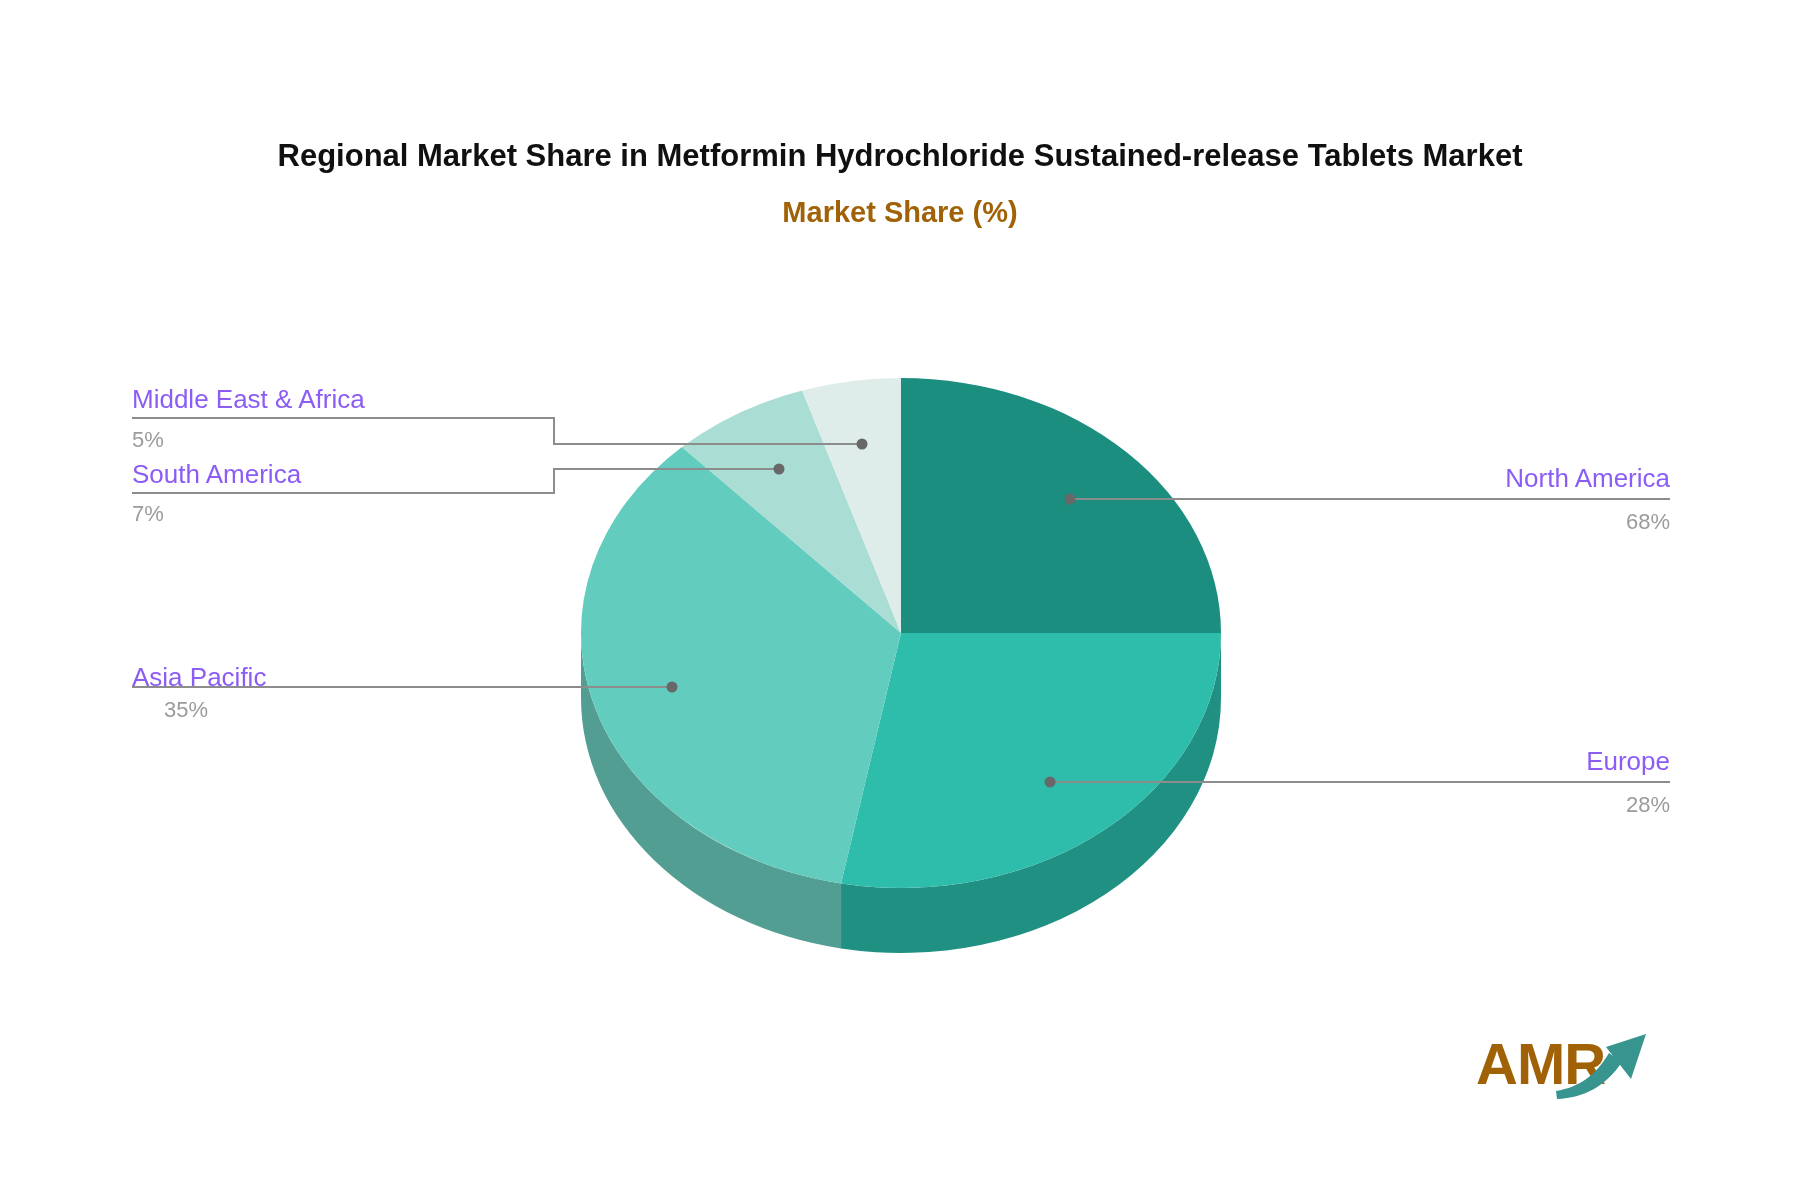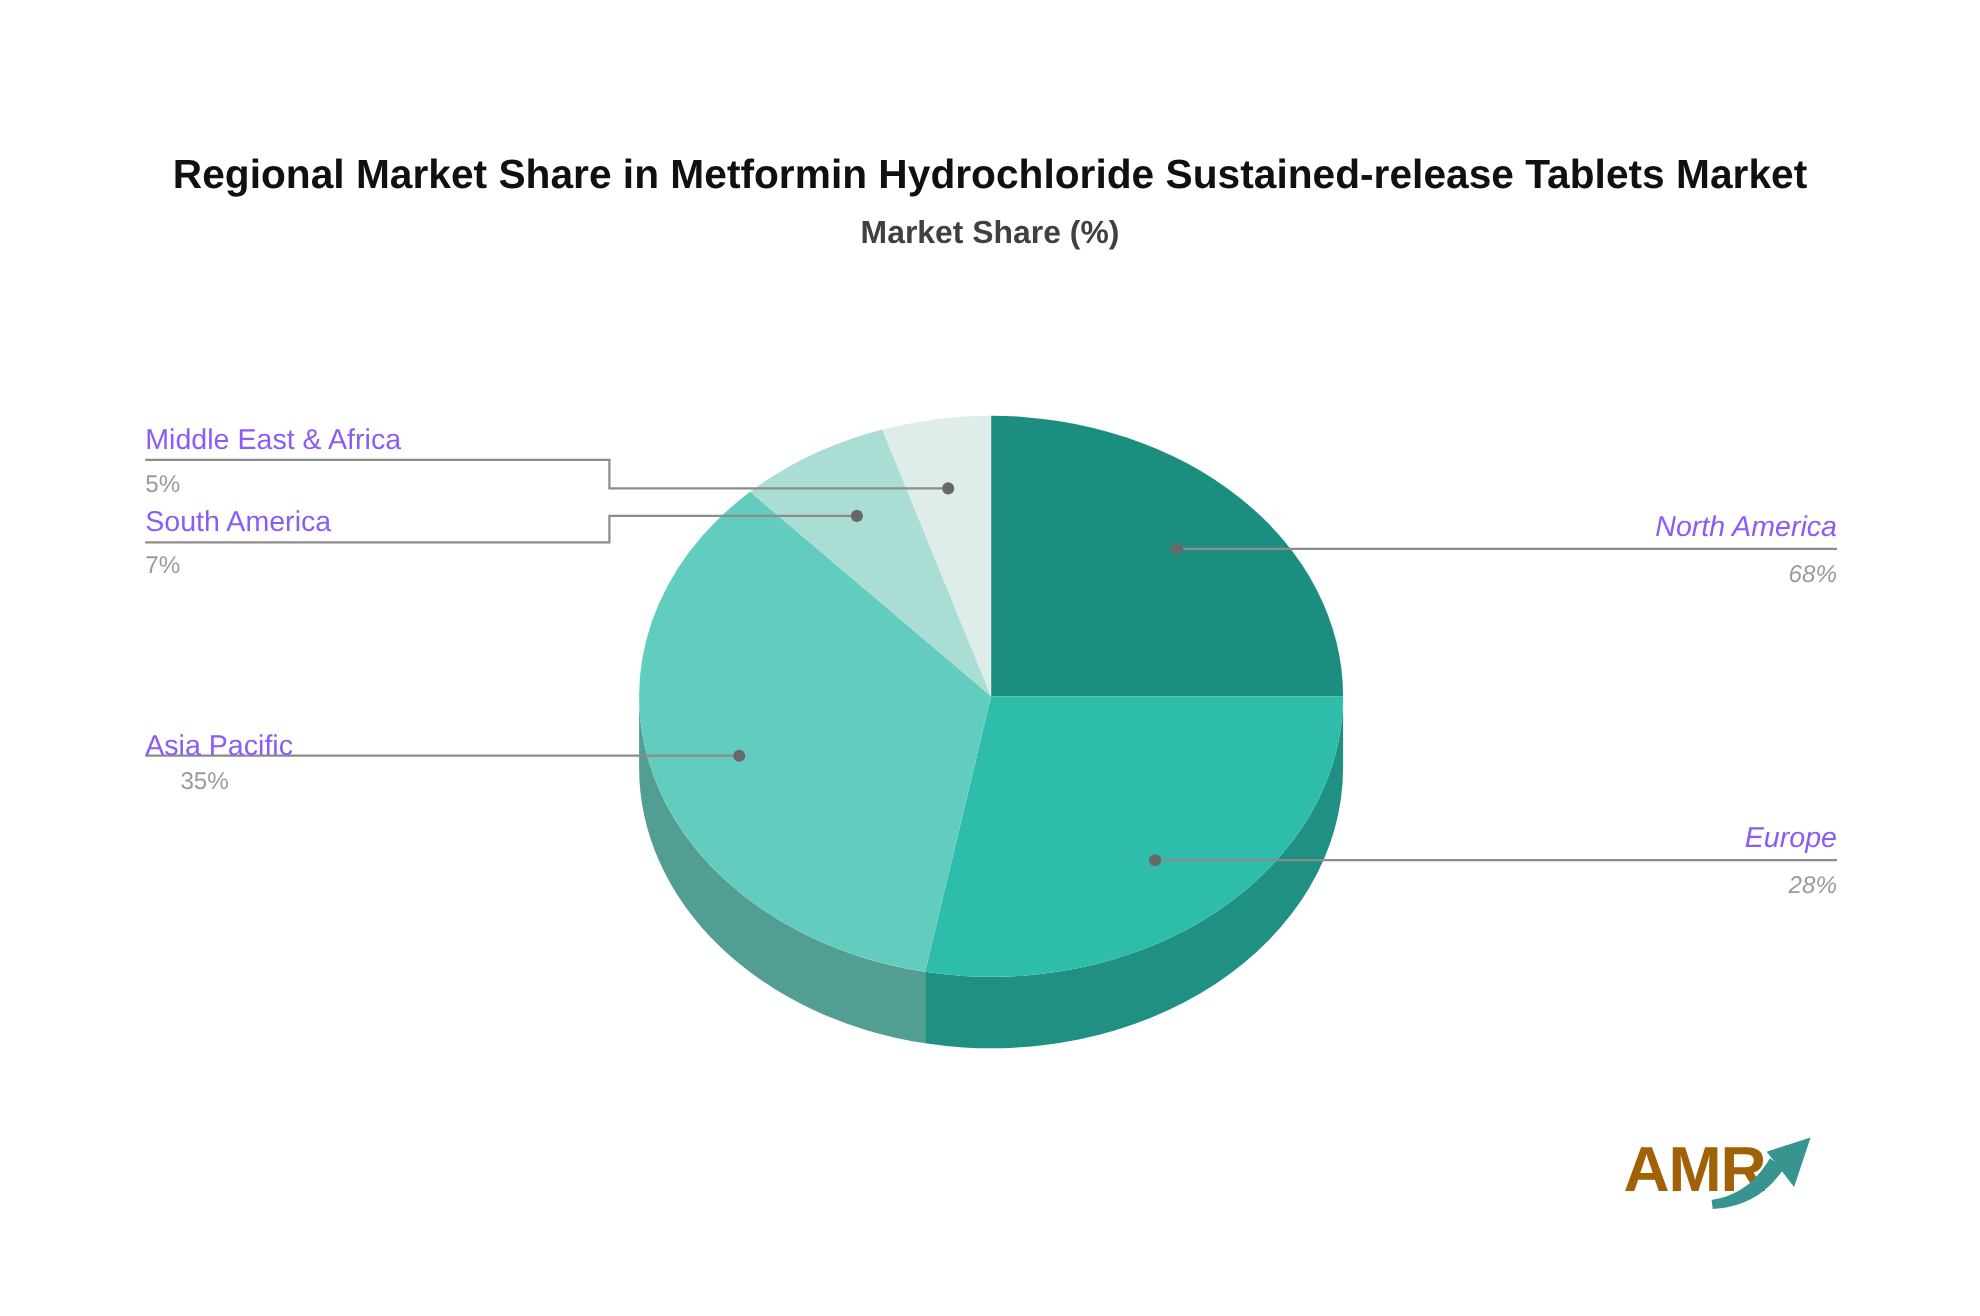--- a/index.html
+++ b/index.html
@@ -2,30 +2,30 @@
 <html><head>
 <meta charset="utf-8">
 <style>
   html,body{margin:0;padding:0;background:#fff;}
   #stage{
     position:relative;width:1800px;height:1196px;background:#ffffff;overflow:hidden;
     font-family:"Liberation Sans","DejaVu Sans",sans-serif;
   }
   .chart-title{
     position:absolute;left:0;top:138px;width:1800px;text-align:center;
-    font-size:37px;font-weight:bold;color:#101010;letter-spacing:0;
+    font-size:31px;font-weight:bold;color:#101010;letter-spacing:0;
   }
   .chart-subtitle{
     position:absolute;left:0;top:196px;width:1800px;text-align:center;
-    font-size:29px;font-weight:bold;color:#404040;
+    font-size:29px;font-weight:bold;color:#a16207;
   }
   #pie-svg{position:absolute;left:0;top:0;}
   .slice-label{position:absolute;font-size:26px;color:#8b5cf6;white-space:nowrap;}
   .slice-pct{position:absolute;font-size:22px;color:#9b9b9b;white-space:nowrap;}
-  .align-right{text-align:center;font-style:italic;}
+  .align-right{text-align:center;}
   .lbl-mea  {left:132px;top:384px;}
   .pct-mea  {left:132px;top:427px;}
   .lbl-sa   {left:132px;top:459px;}
   .pct-sa   {left:132px;top:501px;}
   .lbl-ap   {left:132px;top:662px;}
   .pct-ap   {left:132px;top:697px;margin-left:32px;}
   .lbl-na   {right:130px;top:463px;}
   .pct-na   {right:130px;top:509px;}
   .lbl-eu   {right:130px;top:746px;}
   .pct-eu   {right:130px;top:792px;}

